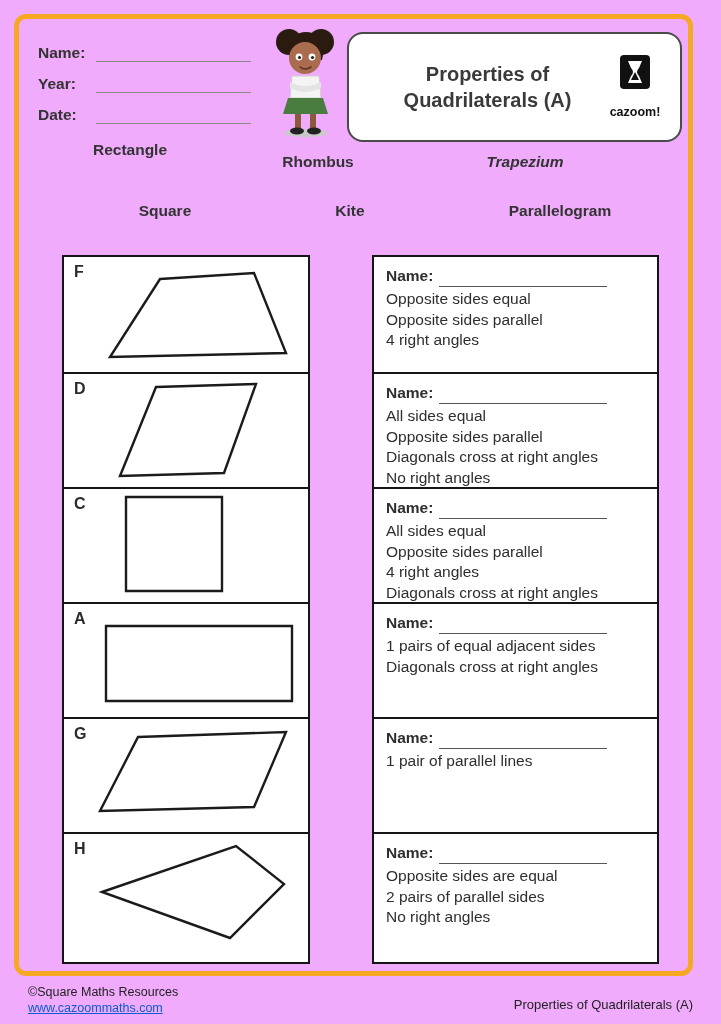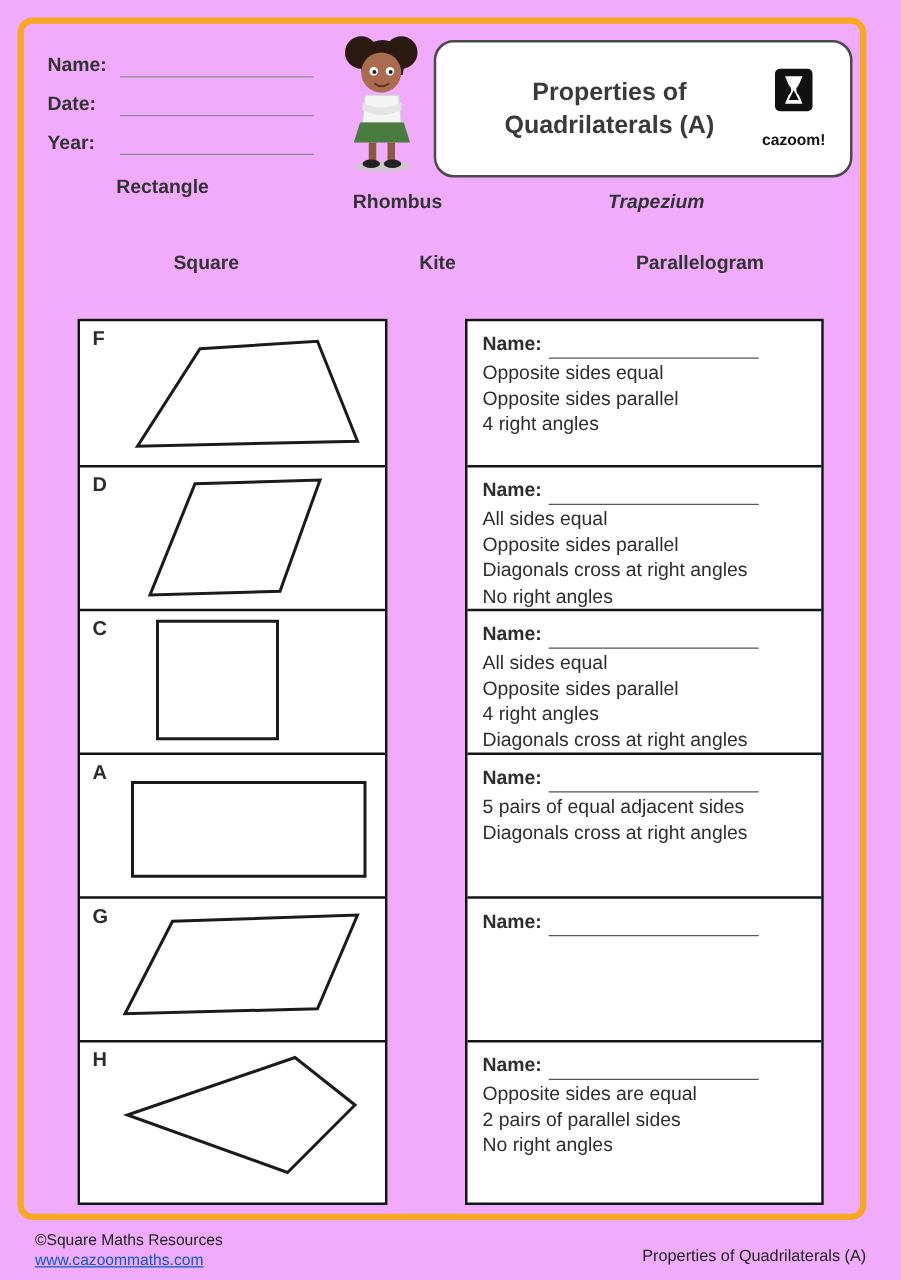--- a/index.html
+++ b/index.html
@@ -55,25 +55,25 @@
 
 <div class="page">
   <div class="frame"></div>
 
   <div class="fields">
     <div class="field-row">
       <span class="field-label">Name:</span>
       <span class="field-line"></span>
     </div>
     <div class="field-row">
+      <span class="field-label">Year:</span>
+      <span class="field-line"></span>
+    </div>
+    <div class="field-row">
       <span class="field-label">Date:</span>
-      <span class="field-line"></span>
-    </div>
-    <div class="field-row">
-      <span class="field-label">Year:</span>
       <span class="field-line"></span>
     </div>
   </div>
 
   <div class="character">
     <svg width="88" height="112" viewBox="0 0 88 112">
       <ellipse cx="44" cy="107" rx="22" ry="4" fill="#c9c9c9"></ellipse>
       <circle cx="27" cy="16" r="13" fill="#2a1a10"></circle>
       <circle cx="59" cy="16" r="13" fill="#2a1a10"></circle>
       <path d="M26 24 A18 18 0 0 1 62 24 L60 34 L28 34 Z" fill="#2a1a10"></path>
@@ -190,30 +190,31 @@
         <span class="prop-line">4 right angles</span>
         <span class="prop-line">Diagonals cross at right angles</span>
       </div>
     </div>
     <div class="row" style="height:115px;">
       <div class="props">
         <div class="name-line">
           <span class="name-label">Name:</span>
           <span class="name-blank"></span>
         </div>
-        <span class="prop-line">5 pairs of equal adjacent sides</span>
+        <span class="prop-line">1 pairs of equal adjacent sides</span>
         <span class="prop-line">Diagonals cross at right angles</span>
       </div>
     </div>
     <div class="row" style="height:115px;">
       <div class="props">
         <div class="name-line">
           <span class="name-label">Name:</span>
           <span class="name-blank"></span>
         </div>
+        <span class="prop-line">1 pair of parallel lines</span>
       </div>
     </div>
     <div class="row" style="height:128px;">
       <div class="props">
         <div class="name-line">
           <span class="name-label">Name:</span>
           <span class="name-blank"></span>
         </div>
         <span class="prop-line">Opposite sides are equal</span>
         <span class="prop-line">2 pairs of parallel sides</span>

